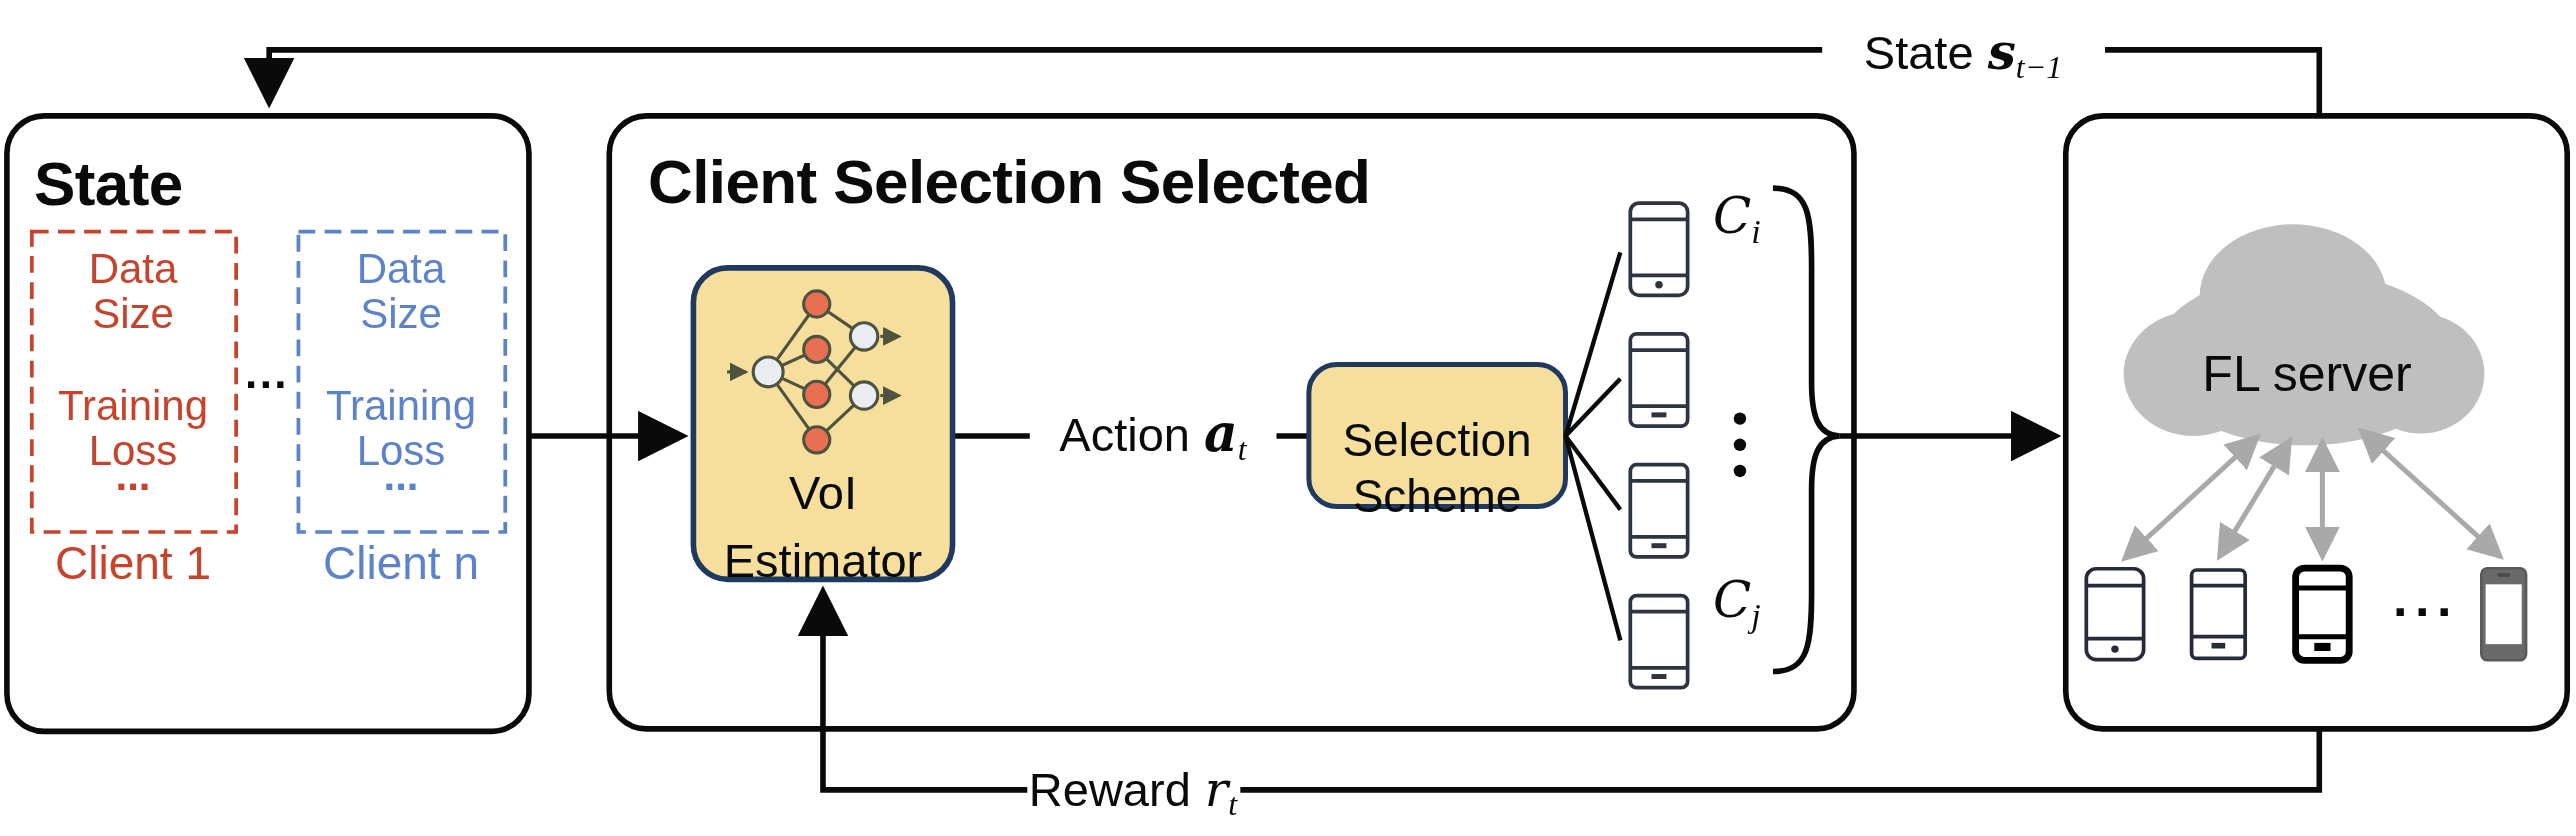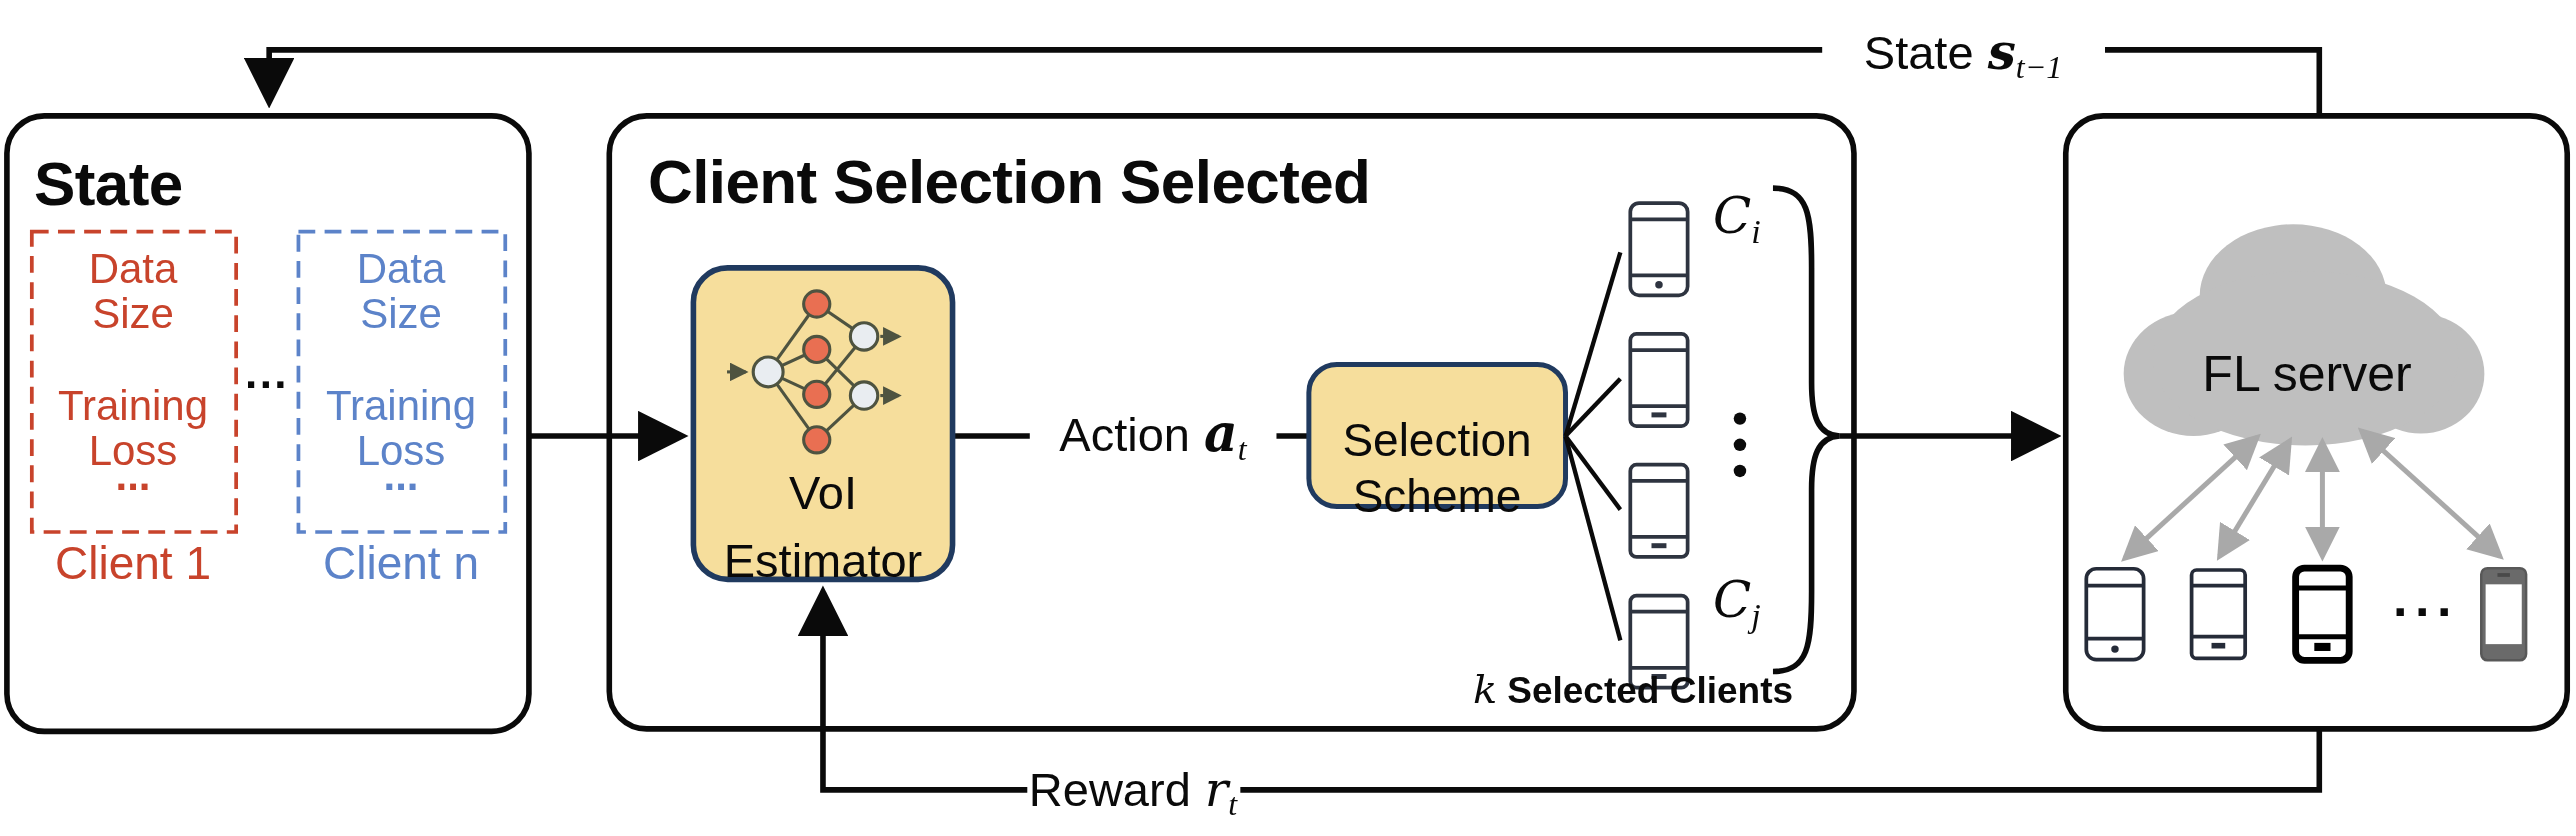--- a/index.html
+++ b/index.html
@@ -200,23 +200,20 @@
   <div class="lbl ctr selline" style="left:1437px;top:408px;">Selection</div>
   <div class="lbl ctr selline" style="left:1437px;top:464px;">Scheme</div>
 
   <div class="lbl vctr cl" style="left:1713px;top:219px;">
     <span class="mi">C</span><span class="sub">i</span>
   </div>
   <div class="lbl vctr cl" style="left:1713px;top:603px;">
     <span class="mi">C</span><span class="sub">j</span>
   </div>
 
-  <div class="lbl ctr kcap" style="left:1633px;top:689px;">
-    <span class="ksym mi">k</span><span class="ktxt">Selected Clients</span>
-  </div>
 
   <div class="lbl ctr fls" style="left:2307px;top:374px;">FL server</div>
 
   <div class="lbl ctr envdots" style="left:2426px;top:598px;">...</div>
 
   <div class="lbl ctr flowtxt" style="left:1963px;top:54px;">
     <span class="pre">State</span><span class="mib" style="font-size:50px;">s</span><span class="sub">t−1</span>
   </div>
 
   <div class="lbl ctr flowtxt" style="left:1133px;top:792px;">

